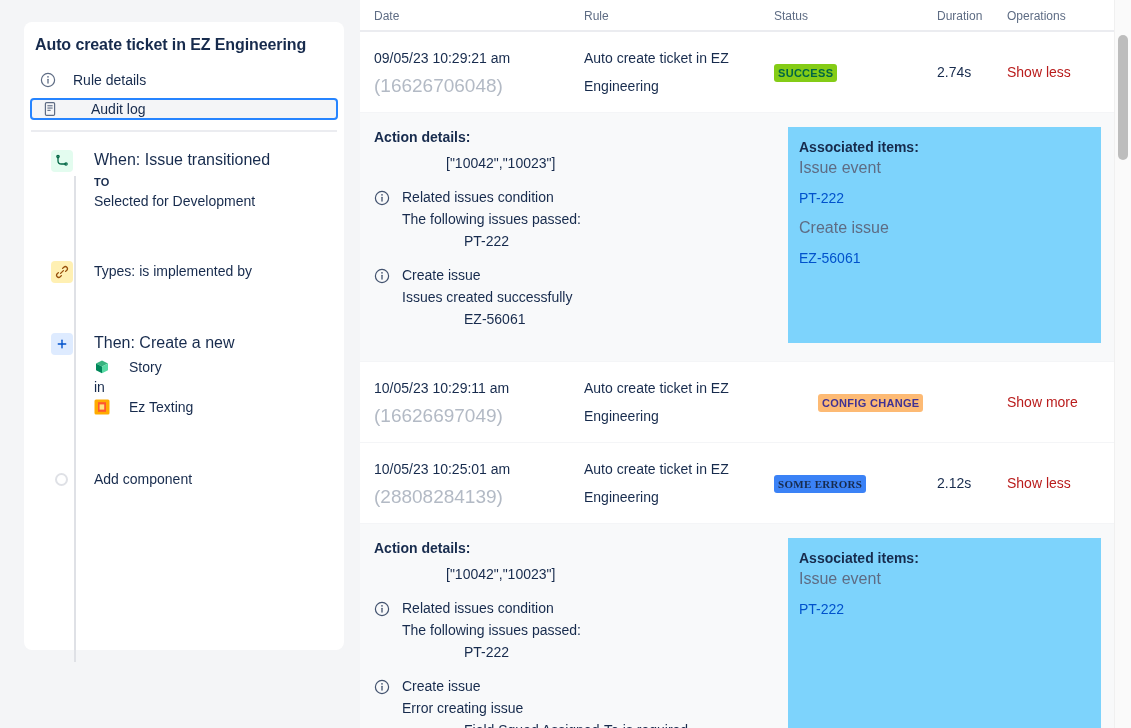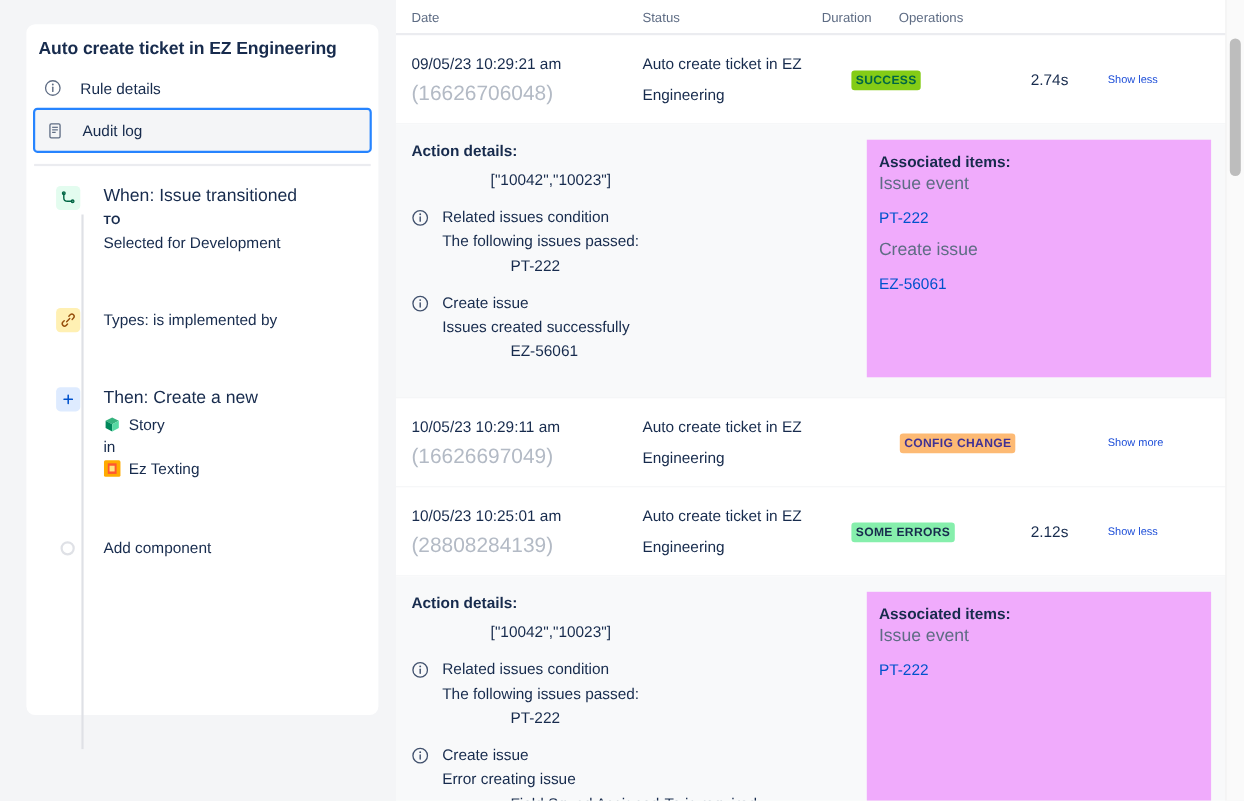--- a/index.html
+++ b/index.html
@@ -39,21 +39,22 @@
     height: 32px;
     padding: 0 8px;
     border-radius: 3px;
     margin-bottom: 2px;
     cursor: pointer;
   }
   .nav-item.selected {
     background: #F4F5F7;
     border: 2px solid #2684FF;
     border-radius: 4px;
-    height: 41px;
+    height: 22px;
+    gap: 16px;
   }
   .nav-icon {
     width: 20px; height: 20px;
     display: flex; align-items: center; justify-content: center;
     margin-right: 15px;
     flex: none;
   }
   .nav-label {
     font-size: 14px;
     color: #172B4D;
@@ -117,20 +118,21 @@
     color: #172B4D;
     letter-spacing: 0.3px;
     line-height: 17px;
   }
   .inline-item {
     display: flex;
     align-items: center;
     line-height: 20px;
     font-size: 14px;
     color: #172B4D;
+    gap: 12px;
   }
   .mini-ico {
     width: 16px; height: 16px;
     margin-right: 7px;
     flex: none;
   }
   .add-comp-label {
     font-size: 14px;
     color: #172B4D;
     line-height: 20px;
@@ -192,28 +194,28 @@
     display: inline-block;
     font-size: 11px;
     font-weight: bold;
     letter-spacing: 0.3px;
     padding: 2px 4px;
     border-radius: 3px;
     line-height: 14px;
   }
   .badge-success { background: #84cc16; color: #006644; }
   .badge-config  { background: #fdba74; color: #403294; margin-left: 44px; }
-  .badge-errors  { background: #86efac; color: #172B4D; }
+  .badge-errors  { background: #3b82f6; color: #172B4D; font-family: Liberation Serif, serif; }
   .cell-duration {
     width: 70px; flex: none;
     font-size: 14px; color: #172B4D;
   }
   .cell-ops {
     width: 100px; flex: none;
-    font-size: 10px; color: #1d4ed8;
+    font-size: 14px; color: #b91c1c;
     cursor: pointer;
   }
 
   
   .detail {
     display: flex;
     background: #F8F9FA;
     padding: 14px 14px 18px 14px;
     border-bottom: 1px solid #F4F5F7;
   }
@@ -256,21 +258,21 @@
     margin-top: 2px;
   }
   .detail-block-val {
     font-size: 14px; color: #172B4D; line-height: 20px;
     padding-left: 90px;
     margin-top: 2px;
   }
   .detail-block-val.wide { padding-left: 90px; }
   .detail-right {
     flex: 1;
-    background: #f0abfc;
+    background: #7dd3fc;
     padding: 11px 11px 11px 11px;
     margin-left: 14px;
   }
   .assoc-title {
     font-size: 14px; font-weight: bold; color: #172B4D;
     line-height: 19px;
   }
   .assoc-sub {
     font-size: 16px; color: #5E6C84; line-height: 22px;
   }
@@ -405,20 +407,21 @@
         </div>
       </div>
 
     </div>
   </div>
 
   <div class="audit-panel">
 
     <div class="tbl-head">
       <div class="th col-date">Date</div>
+      <div class="th col-rule">Rule</div>
       <div class="th col-status">Status</div>
       <div class="th col-duration">Duration</div>
       <div class="th col-ops">Operations</div>
     </div>
 
     <div class="log-row">
       <div class="cell-date">
         <div class="date-main">09/05/23 10:29:21 am</div>
         <div class="date-id">(16626706048)</div>
       </div>

